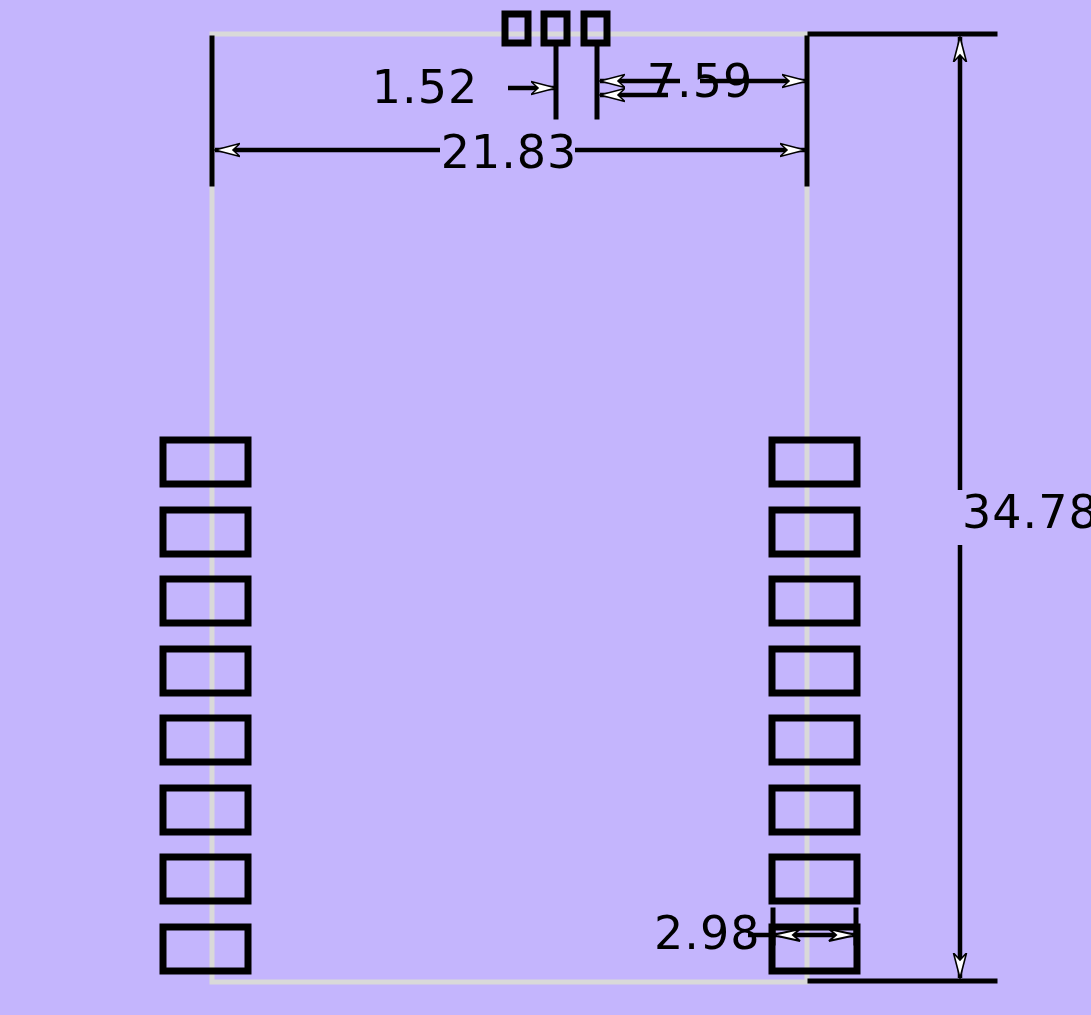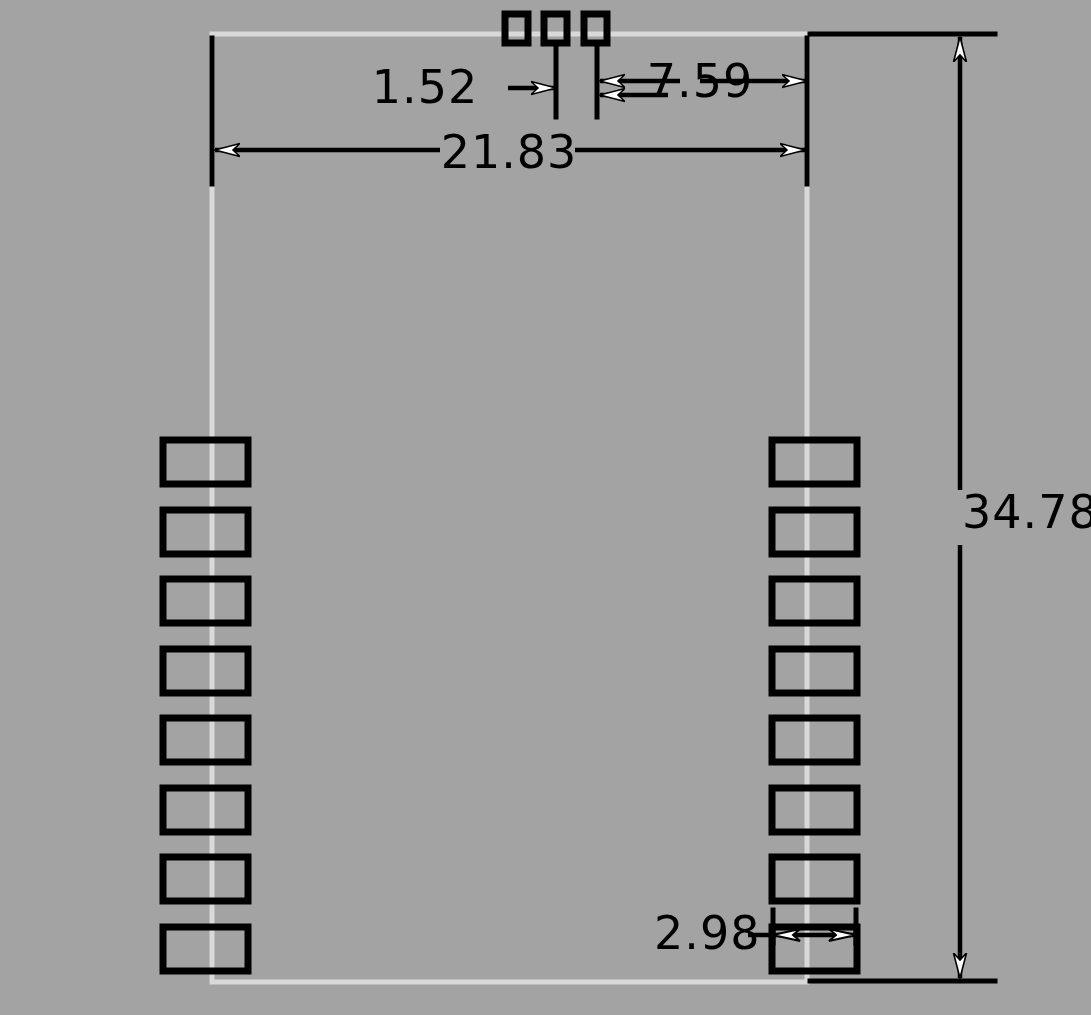--- a/index.html
+++ b/index.html
@@ -7,21 +7,21 @@
     padding: 0;
     background: #ffffff;
   }
   body {
     font-family: "DejaVu Sans", sans-serif;
   }
   #drawing-root {
     position: relative;
     width: 1091px;
     height: 1015px;
-    background: #a3a3a3;
+    background: #c4b5fd;
     overflow: hidden;
   }
   svg#pcb-drawing {
     display: block;
     width: 1091px;
     height: 1015px;
   }
   .dim-text {
     font-family: "DejaVu Sans", sans-serif;
     font-size: 46px;

